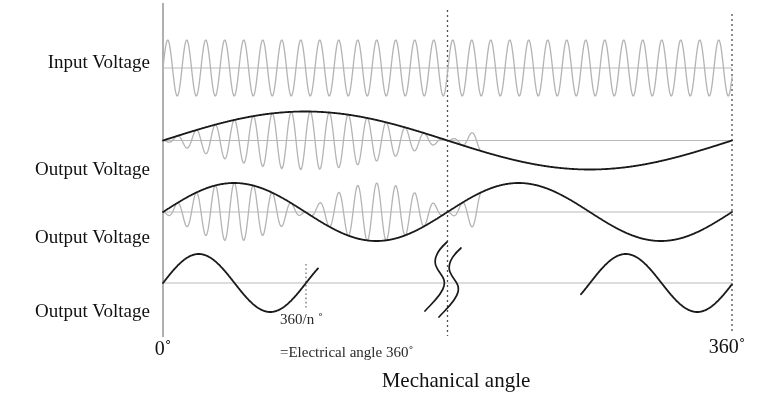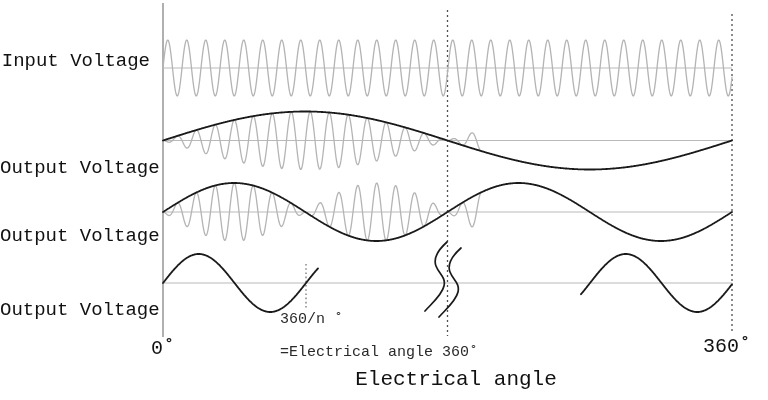--- a/index.html
+++ b/index.html
@@ -1,18 +1,18 @@
 <!DOCTYPE html>
 <html><head>
 <meta charset="utf-8">
 <style>
   html,body{margin:0;padding:0;background:#ffffff;}
   .stage{
     position:relative;width:768px;height:400px;background:#ffffff;overflow:hidden;
-    font-family:Liberation Mono, monospace;color:#111111;
+    font-family:Liberation Serif, serif;color:#111111;
   }
   .stage svg{position:absolute;left:0;top:0;}
   .wv-black{fill:none;stroke:#1a1a1a;stroke-width:1.8;stroke-linecap:round;stroke-linejoin:round;}
   .wv-gray{fill:none;stroke:#b4b4b4;stroke-width:1.3;stroke-linecap:round;stroke-linejoin:round;}
   .centerline{stroke:#b9b9b9;stroke-width:1;}
   .axisline{stroke:#8f8f8f;stroke-width:1.4;}
   .dashline{stroke:#4f4f4f;stroke-width:1.3;stroke-dasharray:2 3;}
   .dotmark{stroke:#6a6a6a;stroke-width:1.2;stroke-dasharray:1.6 2.6;}
   .breakline{fill:none;stroke:#1a1a1a;stroke-width:1.7;stroke-linecap:round;}
   .rowlabel{
@@ -67,15 +67,15 @@
   <div class="rowlabel" style="top:258px">
     <div>Output Voltage</div>
   </div>
 
   <div class="tick" style="left:133px;top:337px">0˚</div>
   <div class="tick" style="left:697px;top:335px">360˚</div>
 
   <div class="note" style="left:280px;top:311px">360/n ˚</div>
   <div class="note" style="left:280px;top:344px">=Electrical angle 360˚</div>
 
-  <div class="xtitle">Electrical angle</div>
+  <div class="xtitle">Mechanical angle</div>
 
 </div>
 
 </body></html>

